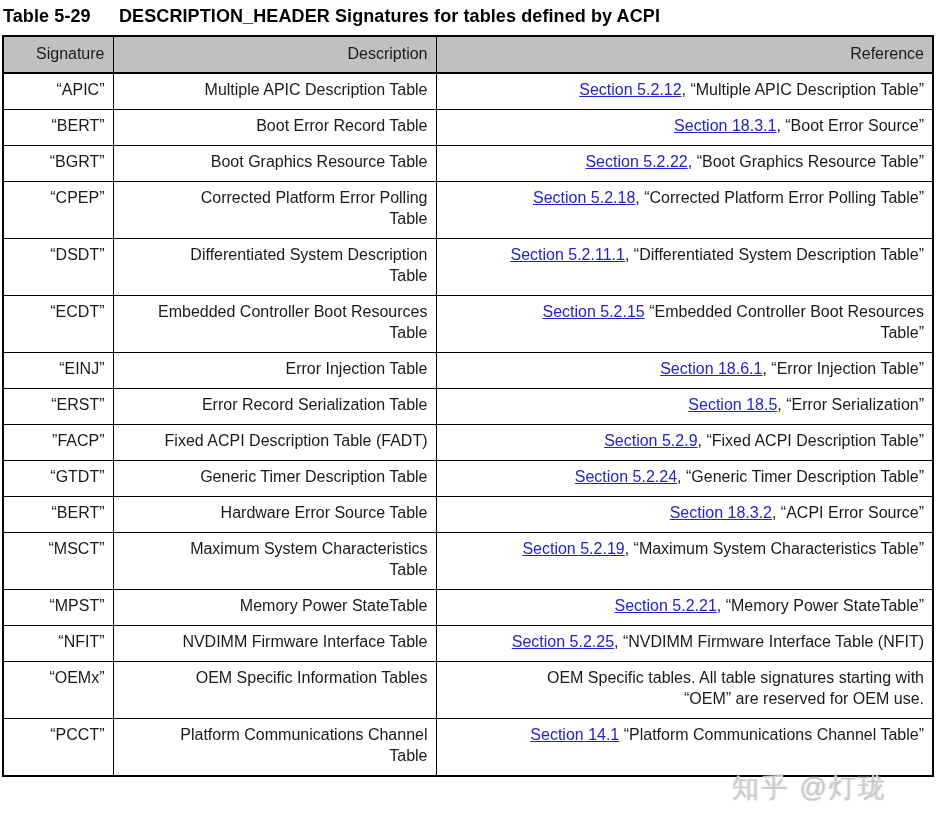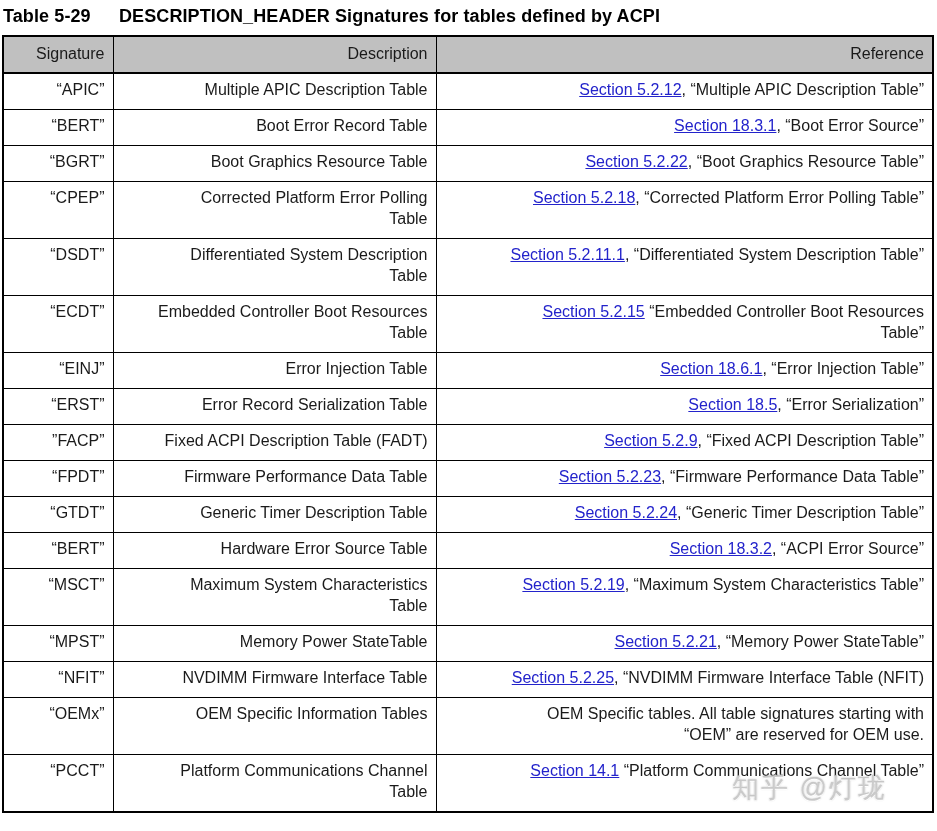--- a/index.html
+++ b/index.html
@@ -149,25 +149,20 @@
       <td><a class="section-link" href="#">Section 18.5</a><span class="reference-text">, “Error Serialization”</span></td>
     </tr>
 
     <tr>
       <td>”FACP”</td>
       <td>Fixed ACPI Description Table (FADT)</td>
       <td><a class="section-link" href="#">Section 5.2.9</a><span class="reference-text">, “Fixed ACPI Description Table”</span></td>
     </tr>
 
 
-    <tr>
-      <td>“FPDT”</td>
-      <td>Firmware Performance Data Table</td>
-      <td><a class="section-link" href="#">Section 5.2.23</a><span class="reference-text">, “Firmware Performance Data Table”</span></td>
-    </tr>
 
     <tr>
       <td>“GTDT”</td>
       <td>Generic Timer Description Table</td>
       <td><a class="section-link" href="#">Section 5.2.24</a><span class="reference-text">, “Generic Timer Description Table”</span></td>
     </tr>
 
     <tr>
       <td>“BERT”</td>
       <td>Hardware Error Source Table</td>

